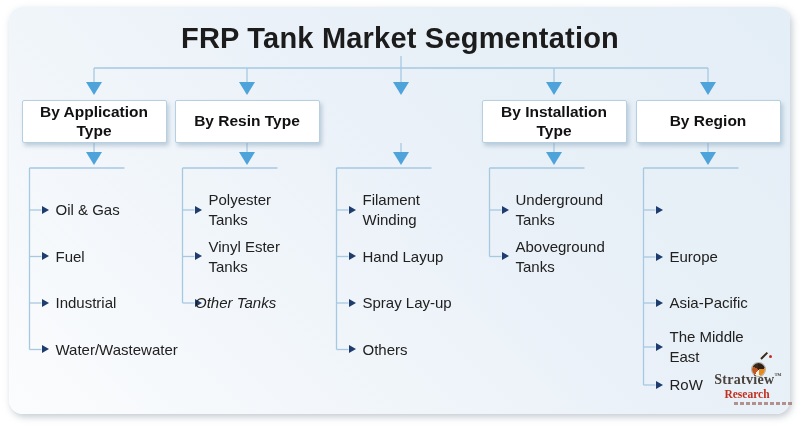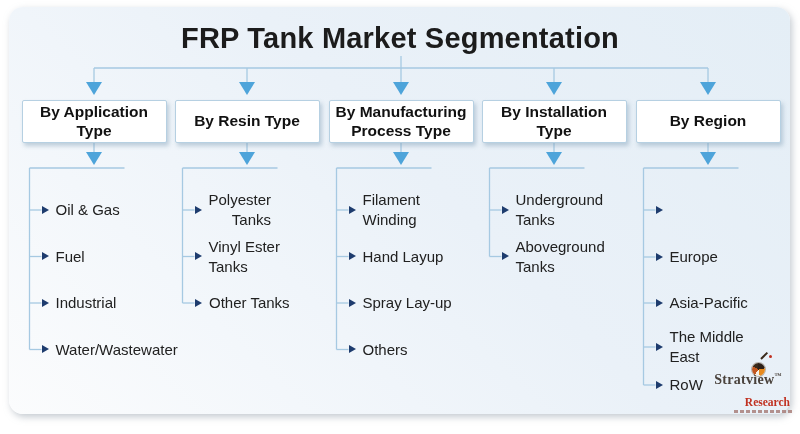--- a/index.html
+++ b/index.html
@@ -62,21 +62,21 @@
   }
   .logo-icon::before{
     content:"";position:absolute;right:-5px;top:-5px;width:9px;height:2px;
     background:#3a2a1a;transform:rotate(-45deg);transform-origin:left center;
   }
   .logo-icon::after{
     content:"";position:absolute;right:-7px;top:-8px;width:3px;height:3px;border-radius:50%;
     background:#c03020;
   }
   .logo-research{
-    font-size:11.5px;font-weight:bold;color:var(--brandred);text-align:right;margin-top:8px;padding-right:2px;
+    font-size:11.5px;font-weight:bold;color:var(--brandred);margin-top:0px;padding-right:2px;
   }
   .logo-tagline{
     margin-top:2px;margin-left:auto;width:58px;height:3px;
     background:repeating-linear-gradient(90deg,#a0706a 0 4px,rgba(0,0,0,0) 4px 6px);
     opacity:.75;
   }
 </style>
 </head>
 <body>
 
@@ -142,28 +142,27 @@
     <div class="bullet" style="left: 41.5px; top: 205.5px;"></div>
     <div class="item-text" style="left: 55.5px; top: 210px;">Oil &amp; Gas</div>
     <div class="bullet" style="left: 41.5px; top: 252px;"></div>
     <div class="item-text" style="left: 55.5px; top: 256.5px;">Fuel</div>
     <div class="bullet" style="left: 41.5px; top: 298.5px;"></div>
     <div class="item-text" style="left: 55.5px; top: 303px;">Industrial</div>
     <div class="bullet" style="left: 41.5px; top: 345px;"></div>
     <div class="item-text" style="left: 55.5px; top: 349.5px; text-align: right;">Water/Wastewater</div>
     <div class="header-box" style="left: 174.5px; width: 145px;">By Resin Type</div>
     <div class="bullet" style="left: 194.5px; top: 205.5px;"></div>
-    <div class="item-text" style="left: 208.5px; top: 210px; text-align: right;">Polyester
+    <div class="item-text" style="left: 208.5px; top: 210px;">Polyester
 Tanks</div>
     <div class="bullet" style="left: 194.5px; top: 252px;"></div>
     <div class="item-text" style="left: 208.5px; top: 256.5px;">Vinyl Ester
 Tanks</div>
     <div class="bullet" style="left: 194.5px; top: 298.5px;"></div>
-    <div class="item-text" style="left: 209px; top: 303px;">Other Tanks</div>
-    <div class="header-box" style="left: 328.5px; width: 145px;">By Manufacturing Process Type</div>
+    <div class="item-text" style="left: 195px; top: 303px; font-style: italic;">Other Tanks</div>
     <div class="bullet" style="left: 348.5px; top: 205.5px;"></div>
     <div class="item-text" style="left: 362.5px; top: 210px;">Filament
 Winding</div>
     <div class="bullet" style="left: 348.5px; top: 252px;"></div>
     <div class="item-text" style="left: 362.5px; top: 256.5px;">Hand Layup</div>
     <div class="bullet" style="left: 348.5px; top: 298.5px;"></div>
     <div class="item-text" style="left: 362.5px; top: 303px;">Spray Lay-up</div>
     <div class="bullet" style="left: 348.5px; top: 345px;"></div>
     <div class="item-text" style="left: 362.5px; top: 349.5px;">Others</div>
     <div class="header-box" style="left: 481.5px; width: 145px;">By Installation Type</div>

